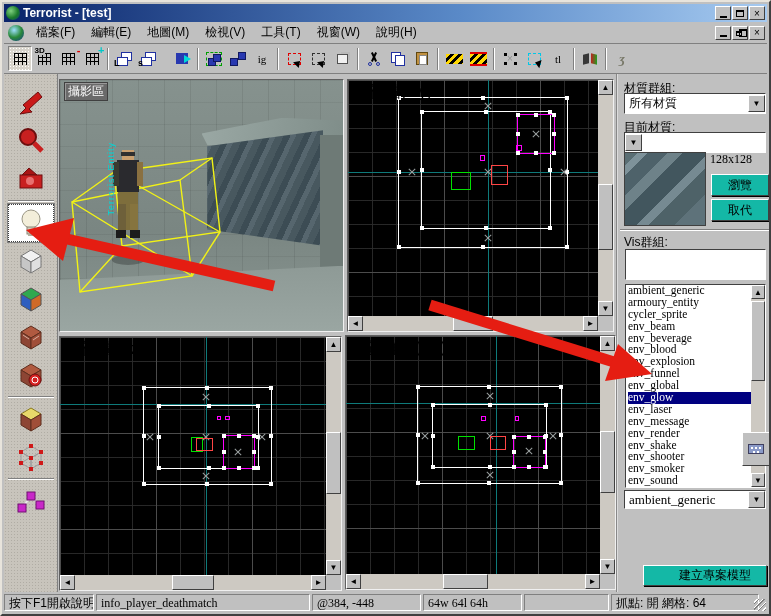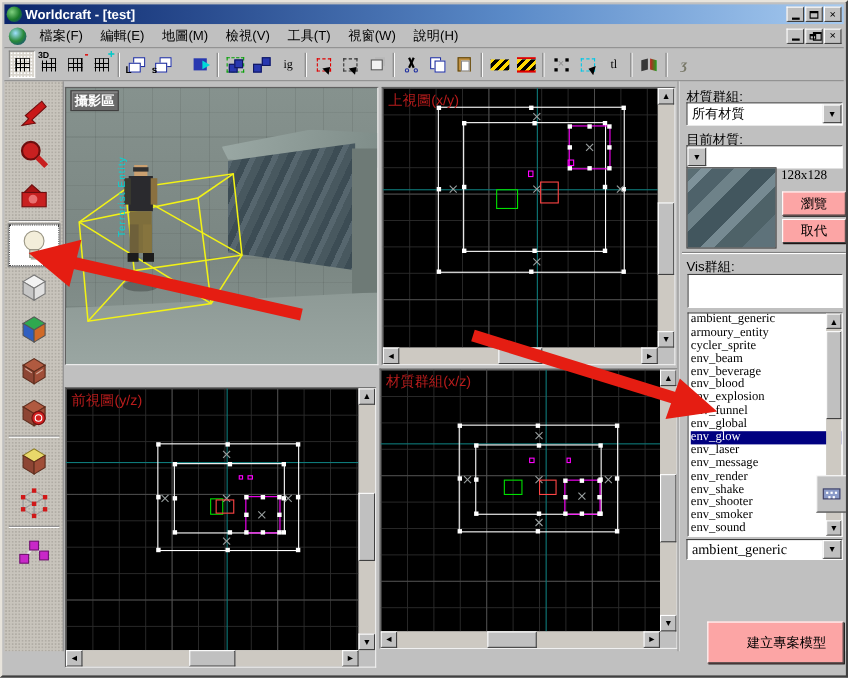--- a/index.html
+++ b/index.html
@@ -82,21 +82,21 @@
   .i-squig{font-size:13px;color:#787868;font-family:"Liberation Serif",serif;font-style:italic;font-weight:bold;}
   
   .lefttools{position:absolute;left:2px;top:72px;width:54px;bottom:22px;background-color:#c8c4bc;
     background-image:radial-gradient(#b0aca4 1px,transparent 0);background-size:3px 3px;border-right:1px solid #808080;padding-top:10px;}
   .ltool{width:46px;height:38px;margin:0 auto;display:flex;align-items:center;justify-content:center;}
   .ltool.active{background:#fff;border:1px dotted #404040;outline:1px solid #808080;}
   .lsep{width:46px;height:2px;margin:2px auto;border-top:1px solid #808080;border-bottom:1px solid #fff;}
   
   .workspace{position:absolute;left:56px;top:72px;width:558px;bottom:22px;background:#c0c0c0;}
   .vp{position:absolute;border-top:1px solid #606060;border-left:1px solid #606060;border-right:1px solid #f0f0f0;border-bottom:1px solid #f0f0f0;overflow:hidden;}
-  .vp-title{position:absolute;left:5px;top:2px;color:#b91c1c;font-size:13px;z-index:5;}
+  .vp-title{position:absolute;left:5px;top:2px;color:#000000;font-size:16px;z-index:5;}
   .v2d{position:absolute;left:0;top:0;right:15px;bottom:15px;background-color:#000;
     background-image:linear-gradient(rgba(82,82,82,.85) 1px,transparent 1px),linear-gradient(90deg,rgba(82,82,82,.85) 1px,transparent 1px),
     linear-gradient(rgba(44,44,44,.9) 1px,transparent 1px),linear-gradient(90deg,rgba(44,44,44,.9) 1px,transparent 1px);
     background-size:96px 96px,96px 96px,24px 24px,24px 24px;}
   .axis-v,.axis-h{position:absolute;background:#0e7a7a;}
   .axis-v{width:1px;top:0;bottom:0;} .axis-h{height:1px;left:0;right:0;}
   .shape-rect{position:absolute;border:1px solid;}
   .hdl{position:absolute;width:4px;height:4px;background:#fff;transform:translate(-50%,-50%);}
   .xmark{position:absolute;width:9px;height:9px;transform:translate(-50%,-50%);}
   .xmark::before,.xmark::after{content:"";position:absolute;left:0;top:4px;width:9px;height:1px;background:#9aa0a0;}
@@ -113,34 +113,34 @@
   .cam-walllines{position:absolute;inset:0;background-image:repeating-linear-gradient(90deg,rgba(0,0,0,.08) 0 1px,transparent 1px 26px),repeating-linear-gradient(rgba(0,0,0,.06) 0 1px,transparent 1px 22px);}
   .cam-ledge{position:absolute;left:50%;top:15%;width:52%;height:14%;background:linear-gradient(100deg,#9aa8a4,#7e8c88);
     clip-path:polygon(0 45%,55% 0,100% 10%,100% 100%,4% 78%);}
   .cam-rock{position:absolute;left:52%;top:20%;width:41%;height:46%;
     background:repeating-linear-gradient(115deg,#3c4c54 0 6px,#56666e 6px 11px,#48585f 11px 18px);
     clip-path:polygon(0 14%,100% 0,100% 100%,0 86%);}
   .cam-rightwall{position:absolute;right:0;top:22%;width:8%;height:78%;background:#6e7a76;}
   .cam-floor{position:absolute;left:0;bottom:0;width:100%;height:26%;background:linear-gradient(#8e9a96,#9aa6a2);
     clip-path:polygon(0 22%,100% 0,100% 100%,0 100%);}
   .cam-label{position:absolute;left:4px;top:2px;z-index:6;background:#6a6a6a;color:#fff;font-size:12px;padding:0 3px;
-    border:1px solid #404040;box-shadow:inset 1px 1px 0 #999;font-weight:bold;}
+    border:1px solid #404040;box-shadow:inset 1px 1px 0 #999;}
   .player-label{position:absolute;left:46px;top:62px;color:#00d8d8;font-size:9px;writing-mode:vertical-rl;transform:rotate(180deg);letter-spacing:1px;z-index:4;}
   
   .rightpanel{position:absolute;left:614px;top:72px;width:155px;bottom:22px;background:#c0c0c0;border-left:2px groove #dcdcdc;padding:0;}
   .rp-label{position:absolute;left:6px;font-size:12px;color:#000;}
   .combo{position:absolute;left:6px;right:5px;height:21px;background:#fff;border-top:1.5px solid #404040;border-left:1.5px solid #404040;border-right:1.5px solid #fff;border-bottom:1.5px solid #fff;display:flex;align-items:center;}
   .combo .val{flex:1;font-size:12px;padding:0 4px;white-space:nowrap;overflow:hidden;}
   .combo .val.serif{font-family:"Liberation Serif",serif;font-size:13px;}
   .combo .drop{width:17px;height:17px;background:#c0c0c0;border-top:1px solid #fff;border-left:1px solid #fff;border-right:1px solid #404040;border-bottom:1px solid #404040;
     display:flex;align-items:center;justify-content:center;font-size:8px;color:#000;margin-right:0px;}
   .tex-preview{position:absolute;left:6px;top:78px;width:82px;height:74px;border:1px solid #404040;
     background:linear-gradient(135deg,#5a6e74 0 8%,#7e929a 8% 15%,#4e626a 15% 28%,#6e8289 28% 38%,#42565e 38% 55%,#768a92 55% 63%,#4e6268 63% 80%,#5e727a 80% 100%);}
   .size-label{position:absolute;left:92px;top:78px;font-size:12px;font-family:"Liberation Serif",serif;}
-  .rp-btn{position:absolute;background:#fca5a5;border-top:1px solid #fff;border-left:1px solid #fff;border-right:1px solid #404040;border-bottom:1px solid #404040;
+  .rp-btn{position:absolute;background:#14b8a6;border-top:1px solid #fff;border-left:1px solid #fff;border-right:1px solid #404040;border-bottom:1px solid #404040;
     box-shadow:1px 1px 0 #000;font-size:12px;display:flex;align-items:center;justify-content:center;color:#000;}
   .groove{position:absolute;left:2px;right:2px;height:2px;border-top:1px solid #808080;border-bottom:1px solid #fff;}
   .listbox{position:absolute;background:#fff;border-top:1.5px solid #404040;border-left:1.5px solid #404040;border-right:1.5px solid #fff;border-bottom:1.5px solid #fff;}
   .entity-list{overflow:hidden;padding-left:2px;}
   .entity-item{font-family:"Liberation Serif",serif;font-size:11.5px;height:11.9px;line-height:11.9px;color:#000;white-space:nowrap;}
   .entity-item.selected{background:#000080;color:#fff;}
   .el-scroll{position:absolute;right:0;top:0;bottom:0;width:14px;background:#cdc9c2;}
   .kbd-float{position:absolute;left:124px;top:358px;width:28px;height:34px;background:#c0c0c0;border-top:1px solid #fff;border-left:1px solid #fff;border-right:1px solid #404040;border-bottom:1px solid #404040;
     display:flex;align-items:center;justify-content:center;z-index:9;}
   .kbd-glyph{width:16px;height:10px;background:#8a9ac8;border:1px solid #404060;position:relative;}
@@ -157,21 +157,21 @@
   
   .overlay{position:absolute;inset:0;z-index:50;pointer-events:none;}
 </style>
 </head>
 <body>
 
 <div class="window">
 
   <div class="titlebar">
     <div class="app-icon"></div>
-    <div class="title-text">Worldcraft - [test]</div>
+    <div class="title-text">Terrorist - [test]</div>
     <div class="winbtns">
       <div class="wbtn">
           <div class="g-min"></div>
         </div>
       <div class="wbtn">
           <div class="g-max"></div>
         </div>
       <div class="wbtn">
           <span>×</span>
         </div>
@@ -481,21 +481,21 @@
         <div class="sb-thumb t" style="top:44%;height:28%;"></div>
         <div class="sb-btn" style="bottom:0;">▼</div>
       </div>
       <div class="sb-h">
         <div class="sb-btn" style="left:0;">◄</div>
         <div class="sb-thumb t" style="left:42%;width:16%;"></div>
         <div class="sb-btn" style="right:0;">►</div>
       </div>
     </div>
 
-    <div class="vp" style="left:1px;top:278px;width:283px;height:255px;">
+    <div class="vp" style="left:1px;top:262px;width:283px;height:255px;">
       <div class="v2d">
           <div class="axis-v" style="left: 55%;"></div>
           <div class="axis-h" style="top: 28%;"></div>
           <div class="shape-rect" style="left: 31.3%; top: 20.9%; width: 48.3%; height: 41.4%; border-color: rgb(255, 255, 255);">
             <span class="hdl" style="left: 0%; top: 0%;"></span>
             <span class="hdl" style="left: 50%; top: 0%;"></span>
             <span class="hdl" style="left: 100%; top: 0%;"></span>
             <span class="hdl" style="left: 0%; top: 50%;"></span>
             <span class="hdl" style="left: 100%; top: 50%;"></span>
             <span class="hdl" style="left: 0%; top: 100%;"></span>
@@ -648,23 +648,32 @@
         <div class="sb-btn" style="bottom:0;width:14px;height:14px;">▼</div>
       </div>
     </div>
     <div class="combo" style="top:416px;height:19px;">
       <span class="val serif">ambient_generic</span>
       <span class="drop">▼</span>
     </div>
     <div class="kbd-float">
         <div class="kbd-glyph"></div>
       </div>
-    <div class="rp-btn" style="left:25px;top:491px;width:124px;height:38px;padding-left:20px;">建立專案模型</div>
+    <div class="rp-btn" style="left:25px;top:491px;width:124px;height:21px;padding-left:20px;">建立專案模型</div>
   </div>
 
+  <div class="statusbar">
+    <div class="sseg" style="left:0;width:90px;">按下F1開啟說明</div>
+    <div class="sseg serif" style="left:92px;width:214px;">info_player_deathmatch</div>
+    <div class="sseg serif" style="left:308px;width:109px;">@384, -448</div>
+    <div class="sseg serif" style="left:419px;width:99px;">64w 64l 64h</div>
+    <div class="sseg" style="left:520px;width:85px;"></div>
+    <div class="sseg" style="left:607px;width:148px;">抓點: 開 網格: 64</div>
+    <div class="grip"></div>
+  </div>
 
   <svg class="overlay" width="771" height="616" viewBox="0 0 771 616" id="arrow-overlay">
       <line x1="272" y1="284" x2="65" y2="237" stroke="#e51d12" stroke-width="11"></line>
       <polygon points="24,228 72,216 61,259" fill="#e51d12"></polygon>
       <line x1="428" y1="303" x2="612" y2="360" stroke="#e51d12" stroke-width="11"></line>
       <polygon points="650,372 616,342 603,379" fill="#e51d12"></polygon>
     </svg>
 </div>
 
 </body></html>

